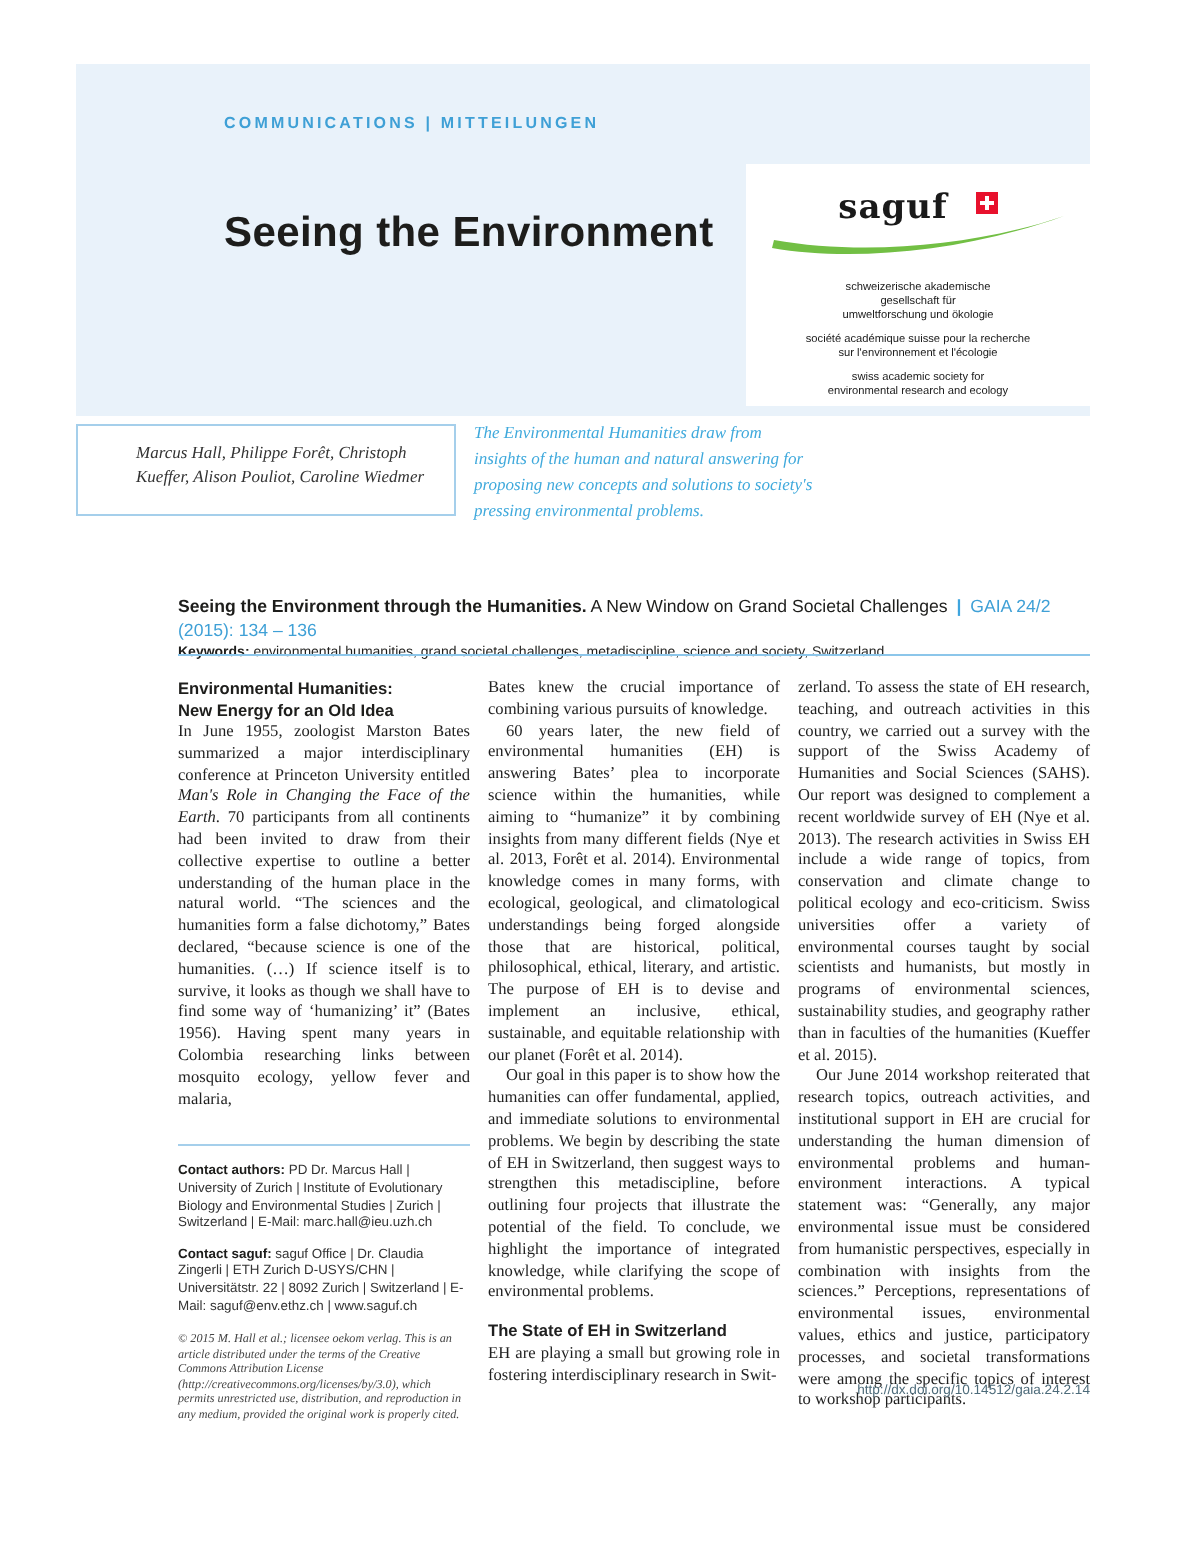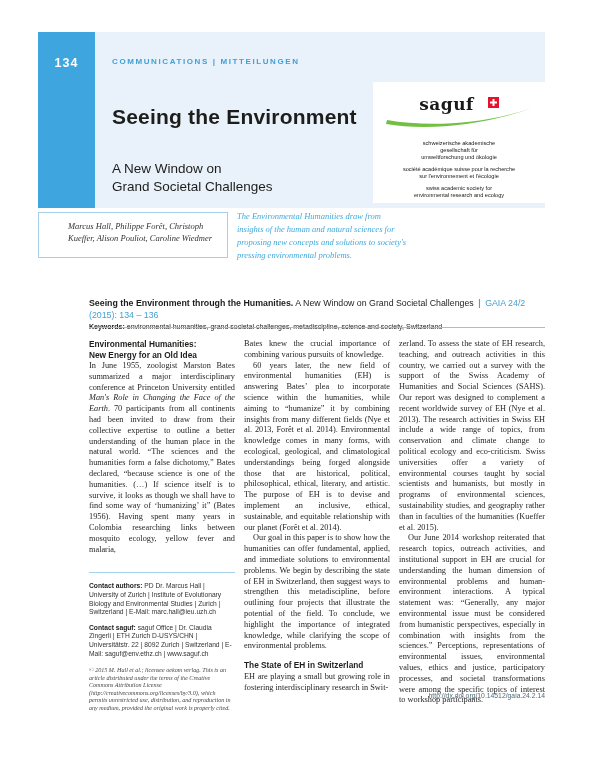--- a/index.html
+++ b/index.html
@@ -68,34 +68,27 @@
 
   .doi{position:absolute;top:692px;right:55px;font-size:6.8px;color:#4d6b7a;}
 </style>
 </head>
 <body>
 
 <div class="page">
 
   <div class="band"></div>
 
-  <div class="pagenum-box">
-    <span class="pagenum">134</span>
-  </div>
 
   <div class="section-header">COMMUNICATIONS | MITTEILUNGEN</div>
 
   <div class="title">
     <div>Seeing the Environment</div>
   </div>
 
-  <div class="subtitle">
-    <div>A New Window on</div>
-    <div>Grand Societal Challenges</div>
-  </div>
 
   <div class="logo-box">
     <div class="logo-name-row">
       <span class="logo-name">saguf</span>
       <span>
         <svg width="11" height="11">
             <rect width="11" height="11" fill="#e8112d"></rect>
             <rect x="4.5" y="2" width="2" height="7" fill="#ffffff"></rect>
             <rect x="2" y="4.5" width="7" height="2" fill="#ffffff"></rect>
           </svg>
@@ -119,21 +112,21 @@
       <div class="logo-group">
         <div>swiss academic society for</div>
         <div>environmental research and ecology</div>
       </div>
     </div>
   </div>
 
   <div class="author-box">
     <div class="authors">Marcus Hall, Philippe Forêt, Christoph Kueffer, Alison Pouliot, Caroline Wiedmer</div>
   </div>
-  <div class="abstract">The Environmental Humanities draw from insights of the human and natural sciences for proposing new concepts and solutions to society's pressing environmental problems.</div>
+  <div class="abstract">The Environmental Humanities draw from insights of the human and natural answering for proposing new concepts and solutions to society's pressing environmental problems.</div>
 
   <div class="citation">
     <div>
       <span class="cite-bold">Seeing the Environment through the Humanities.</span><span class="cite-reg"> A New Window on Grand Societal Challenges</span>
       <span class="cite-sep">|</span>
       <span class="cite-ref">GAIA 24/2 (2015): 134 – 136</span>
     </div>
     <div class="keywords-line">
       <span class="kw-label">Keywords:</span>
       <span>environmental humanities, grand societal challenges, metadiscipline, science and society, Switzerland</span>

